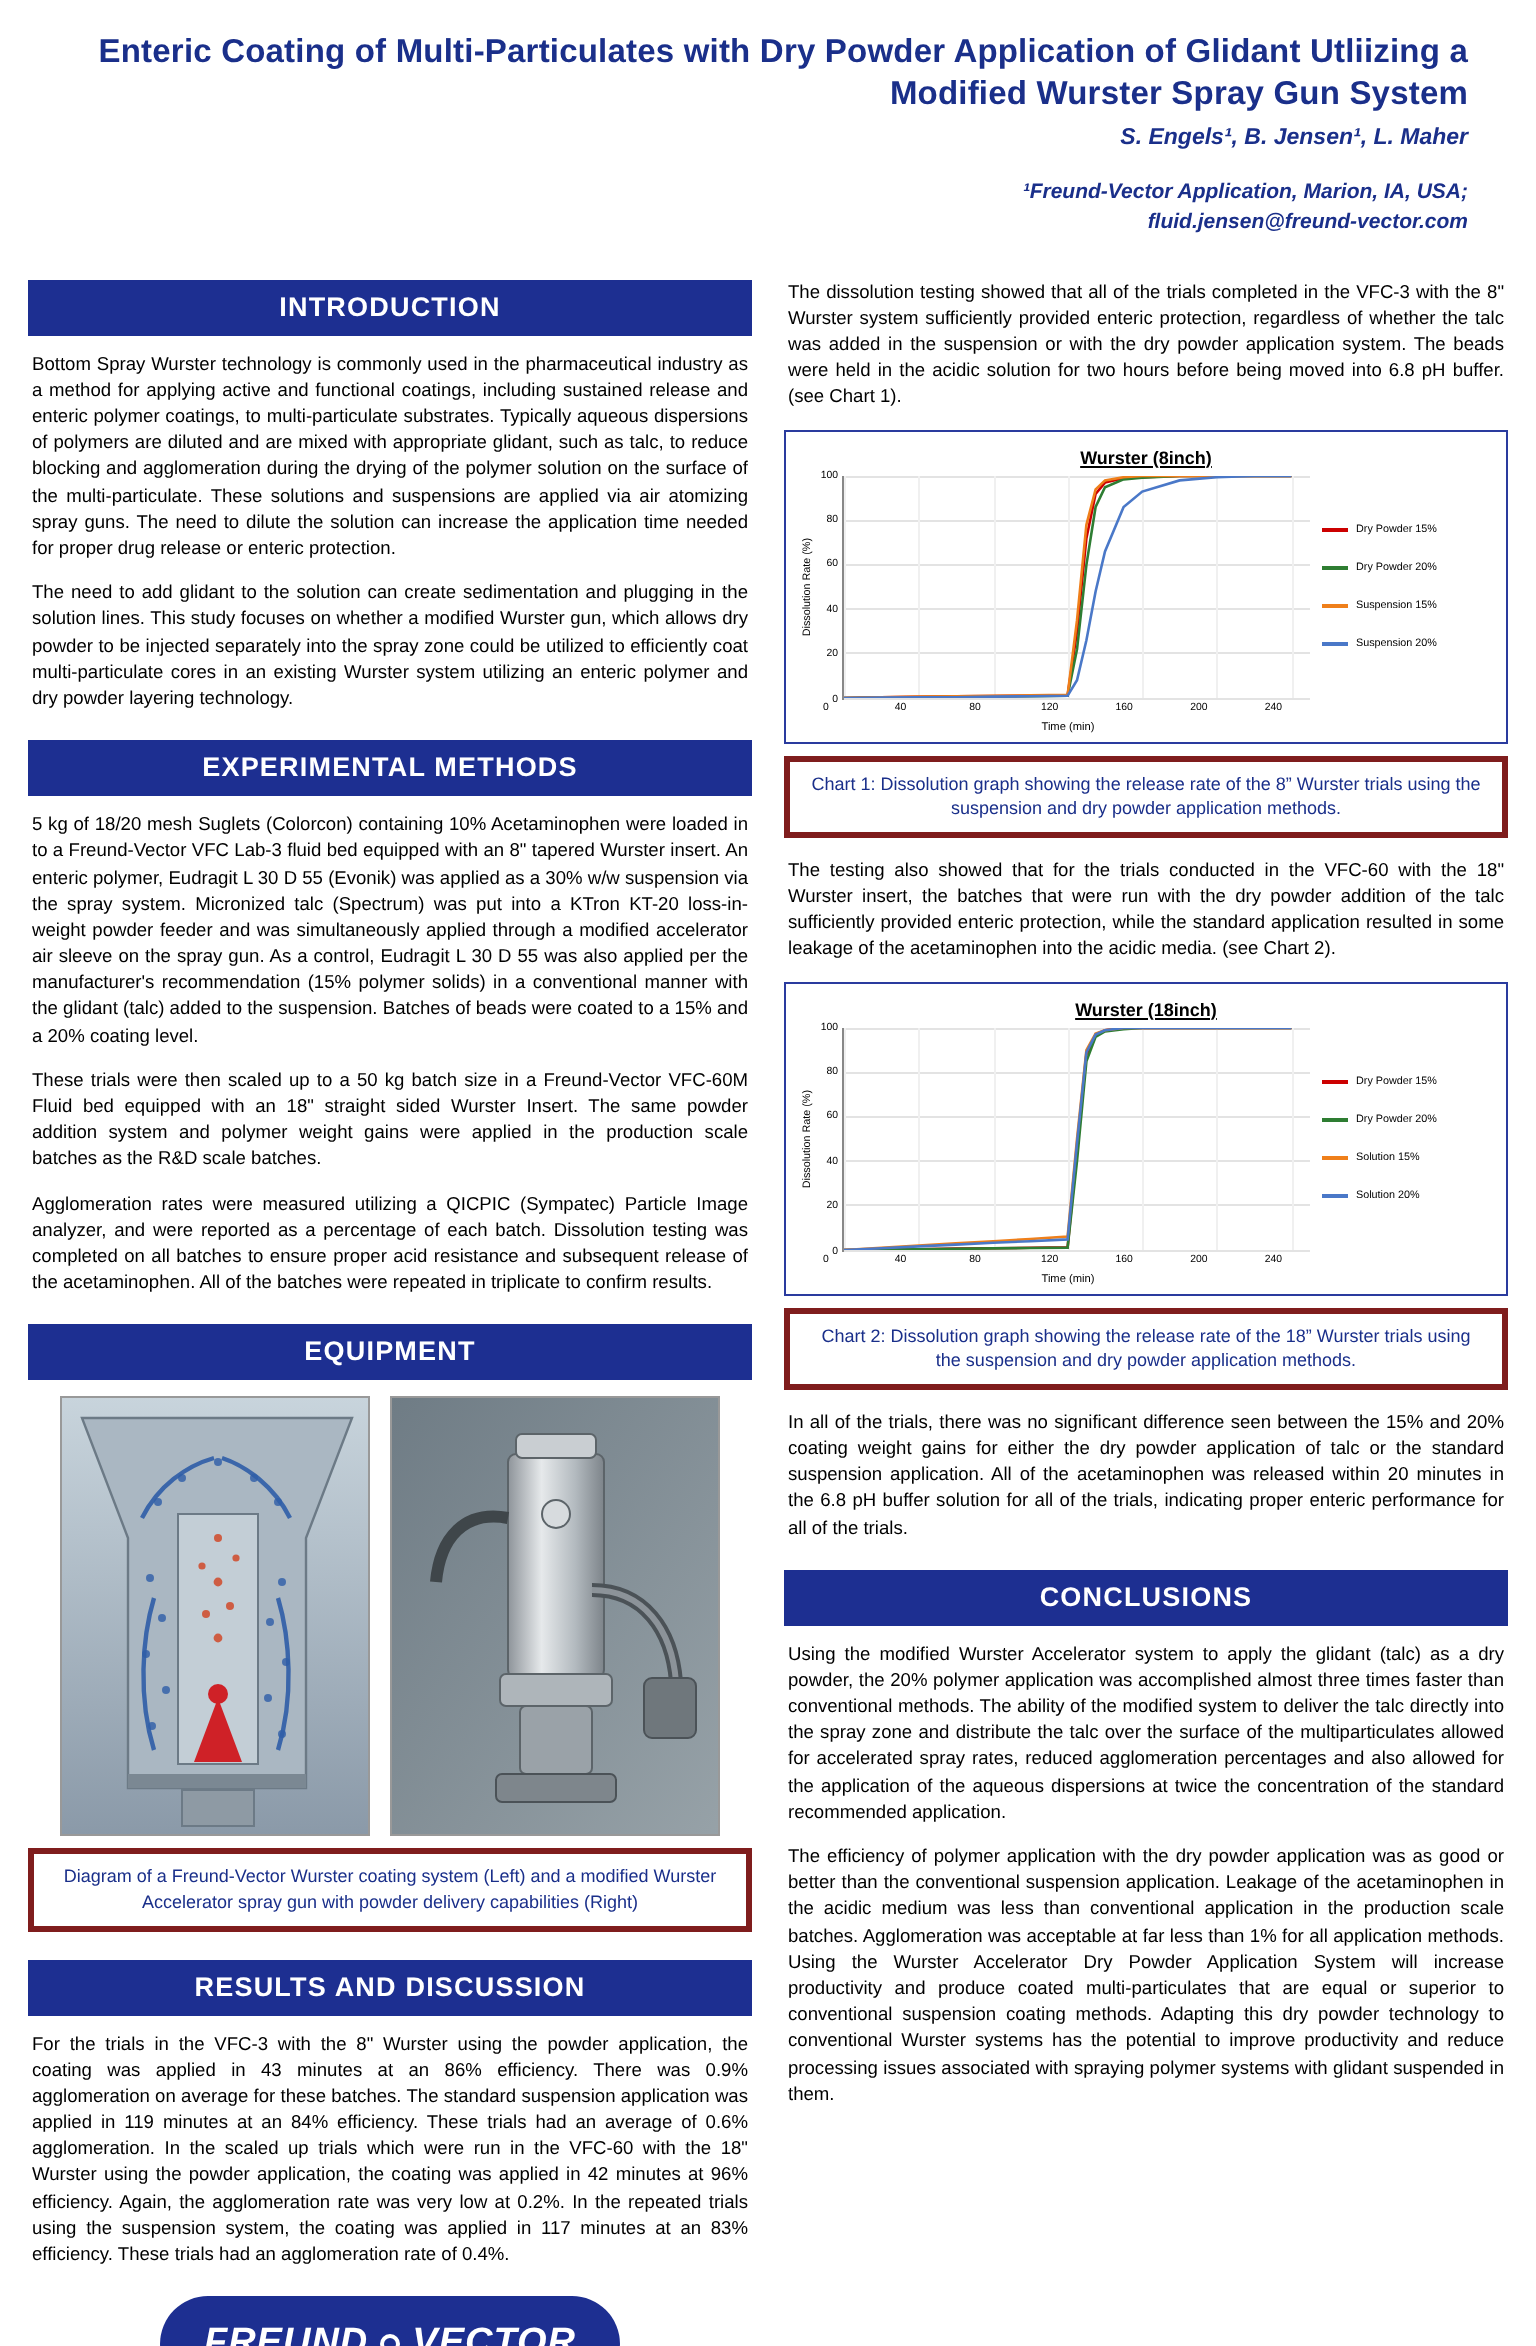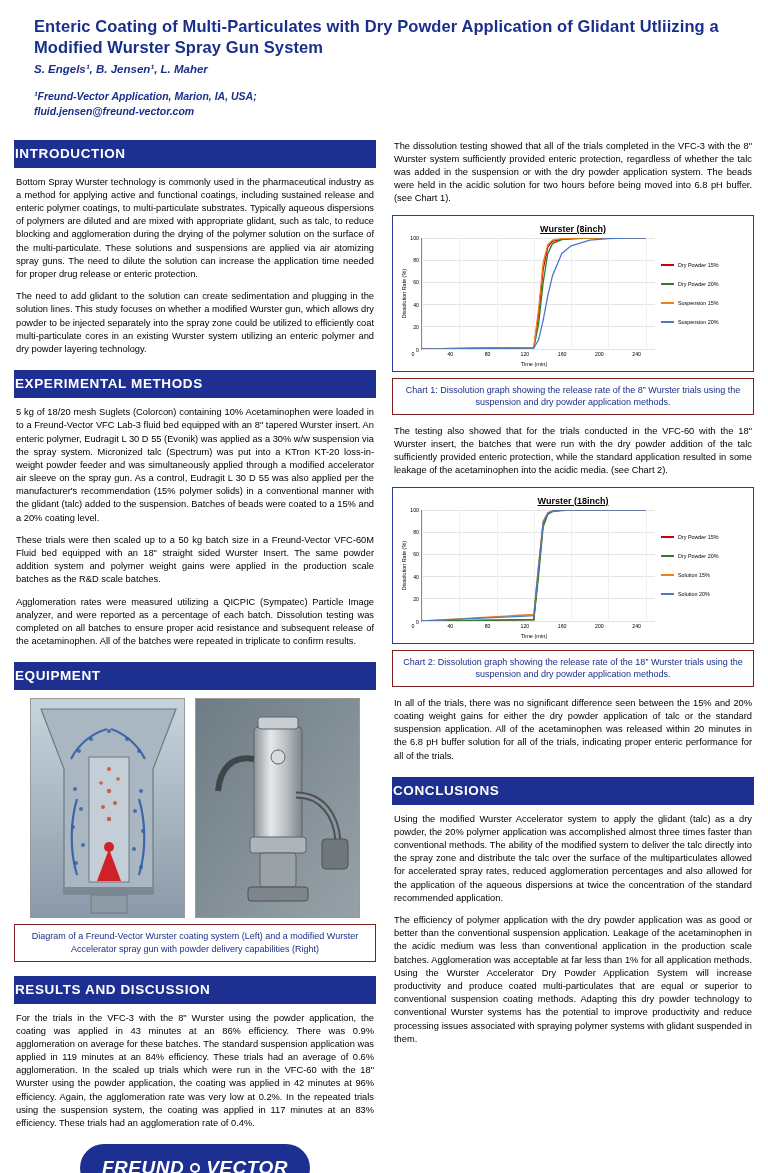--- a/index.html
+++ b/index.html
@@ -9,21 +9,21 @@
     font-family: "Liberation Sans", sans-serif;
   }
   .poster {
     width: 768px;
     min-height: 1173px;
     position: relative;
     padding: 10px 14px 8px 14px;
     background: #ffffff;
   }
   
-  .header { text-align: left; padding: 6px 20px 4px 20px; }
+  .header { text-align: right; padding: 6px 20px 4px 20px; }
   .title {
     font-size: 16.5px;
     font-weight: bold;
     color: #1a2f8a;
     line-height: 1.25;
     letter-spacing: 0.1px;
   }
   .authors {
     margin-top: 6px;
     font-size: 11.5px;
@@ -46,20 +46,21 @@
     display: flex;
     gap: 16px;
     margin-top: 16px;
   }
   .col { width: 363px; }
 
   
   .bar {
     background: #1d2f91;
     color: #ffffff;
+    text-align: center;
     font-weight: bold;
     font-size: 13.5px;
     letter-spacing: 0.6px;
     padding: 5px 0 6px 0;
     border: 1px solid #1d2f91;
     margin-bottom: 8px;
   }
   .bar.spaced { margin-top: 14px; }
 
   p.body {
@@ -151,21 +152,21 @@
     padding-left: 6px;
     display: flex;
     flex-direction: column;
     justify-content: center;
     gap: 13px;
   }
   .legend-item { display: flex; align-items: center; gap: 4px; }
   .legend-swatch { width: 13px; height: 2px; flex: 0 0 auto; }
   .legend-label { font-size: 5.4px; color: #000; white-space: nowrap; }
   .caption {
-    border: 1px solid #7f1d1d;
+    border: 3px solid #7f1d1d;
     font-size: 9px;
     color: #1a2f8a;
     text-align: center;
     padding: 5px 10px;
     line-height: 1.4;
     margin-bottom: 10px;
   }
 
   
   .equip {

